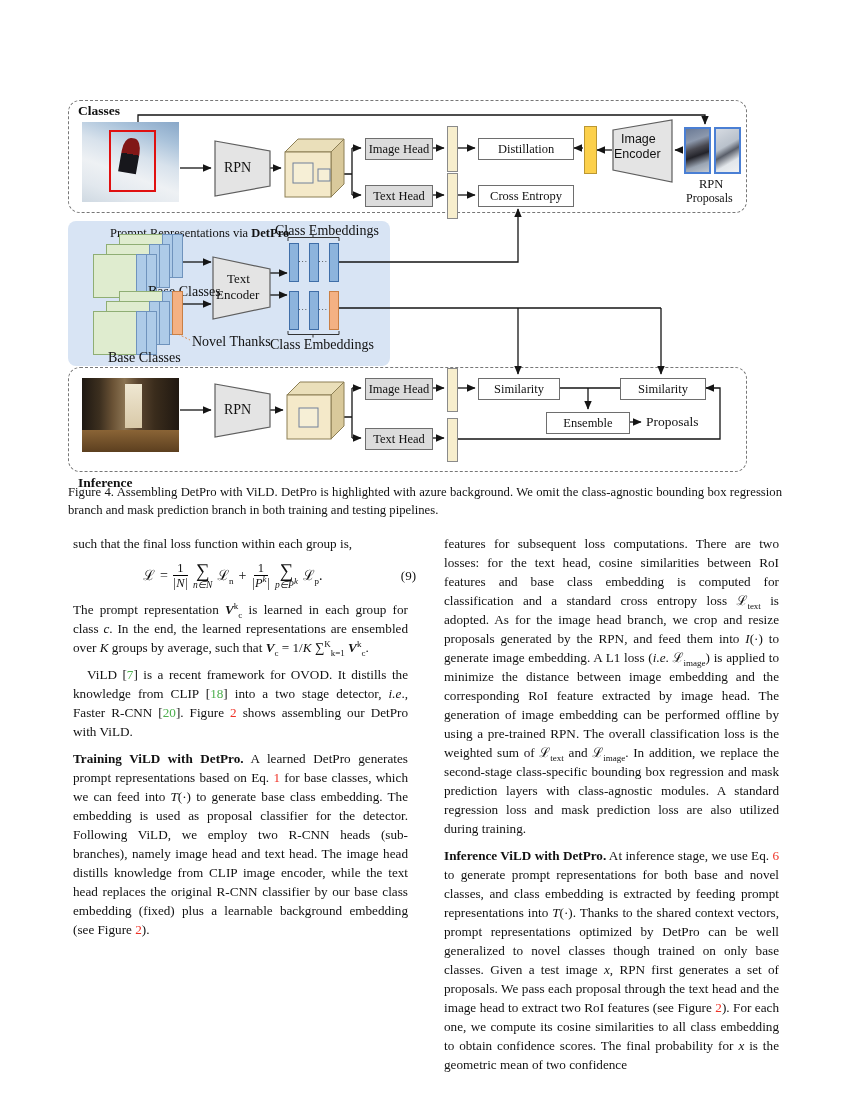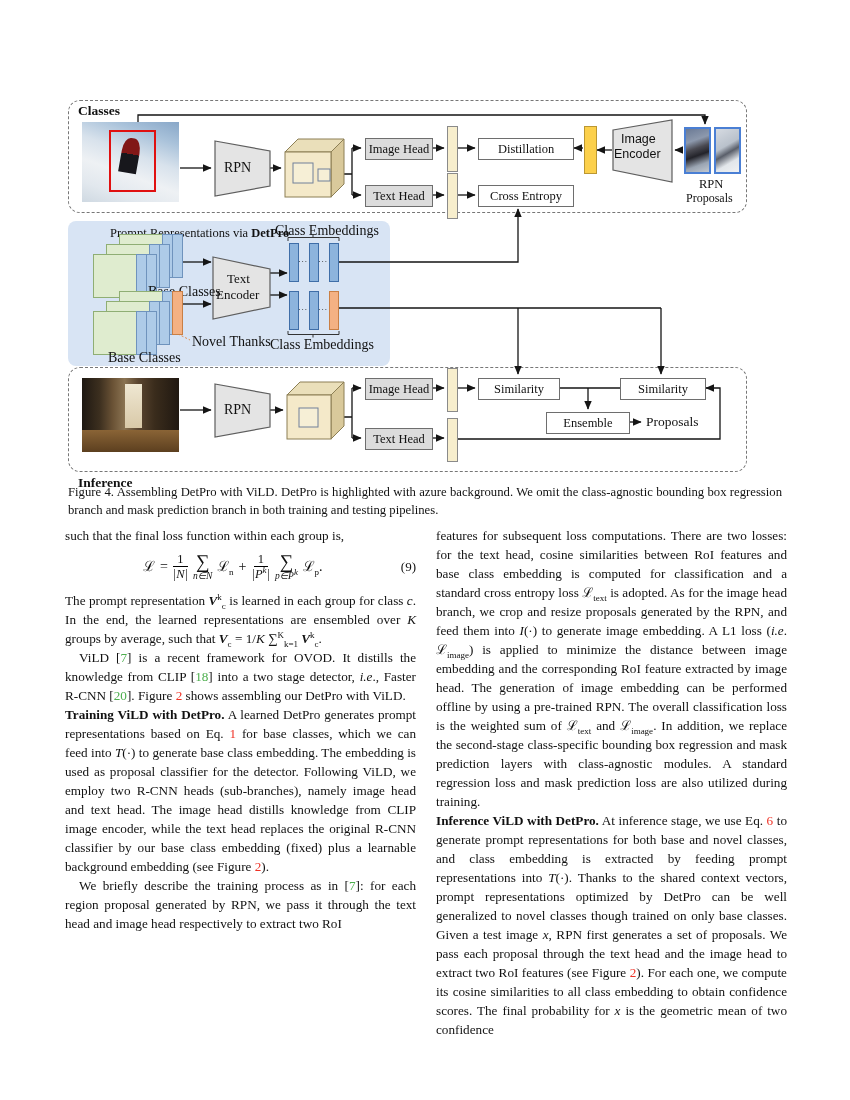--- a/index.html
+++ b/index.html
@@ -47,21 +47,21 @@
   .pcard{position:absolute;width:63px;height:42px;}
   .pg{position:absolute;left:0;top:0;width:42px;height:42px;background:#dfeccf;border:1px solid #8fae74;}
   .pb{position:absolute;top:0;width:9px;height:42px;background:#aecbe8;border:1px solid #6f93bd;}
   .pb.o{background:#f4b183;border-color:#c97f45;}
   
   .caption{position:absolute;left:68px;top:484px;width:714px;font-size:12.7px;
            line-height:1.38;text-align:justify;}
   
   .cols{position:absolute;left:65px;top:526px;width:722px;display:flex;gap:20px;}
   .col{width:351px;font-size:13.2px;line-height:1.44;text-align:justify;}
-  .col p{margin:0;}
+  .col p{margin:8px;}
   .col p.ind{text-indent:14px;}
   .col h3{font-size:14.6px;margin:11px 0 7px;text-align:left;}
   sub,sup{font-size:9px;line-height:0;}
   .seg-b{font-weight:bold;}
   .seg-i{font-style:italic;}
   .seg-bi{font-weight:bold;font-style:italic;}
   .seg-c{font-style:italic;}
   .seg-g{color:#4daf4e;}
   .seg-r{color:#ef3125;}
   
@@ -278,19 +278,18 @@
             <span class="sigma">∑</span>
             <span class="under"><span>p∈P</span><sup>k</sup></span>
           </span>
         <span><span>ℒ</span><sub>p</sub><span>.</span></span>
       </div>
       <div class="eq-number">(9)</div>
     </div>
     <p><span class="seg-p">The prompt representation </span><span class="seg-bi">V</span><sup>k</sup><sub>c</sub><span class="seg-p"> is learned in each group for class </span><span class="seg-i">c</span><span class="seg-p">. In the end, the learned representations are ensembled over </span><span class="seg-i">K</span><span class="seg-p"> groups by average, such that </span><span class="seg-bi">V</span><sub>c</sub><span class="seg-p"> = 1/</span><span class="seg-i">K</span><span class="seg-p"> ∑</span><sup>K</sup><sub>k=1</sub><span class="seg-p"> </span><span class="seg-bi">V</span><sup>k</sup><sub>c</sub><span class="seg-p">.</span></p>
     <p class="ind"><span class="seg-p">ViLD [</span><span class="seg-g">7</span><span class="seg-p">] is a recent framework for OVOD. It distills the knowledge from CLIP [</span><span class="seg-g">18</span><span class="seg-p">] into a two stage detector, </span><span class="seg-i">i.e</span><span class="seg-p">., Faster R-CNN [</span><span class="seg-g">20</span><span class="seg-p">]. Figure </span><span class="seg-r">2</span><span class="seg-p"> shows assembling our DetPro with ViLD.</span></p>
     <p><span class="seg-b">Training ViLD with DetPro.</span><span class="seg-p"> A learned DetPro generates prompt representations based on Eq. </span><span class="seg-r">1</span><span class="seg-p"> for base classes, which we can feed into </span><span class="seg-c">T</span><span class="seg-p">(·)</span><span class="seg-p"> to generate base class embedding. The embedding is used as proposal classifier for the detector. Following ViLD, we employ two R-CNN heads (sub-branches), namely image head and text head. The image head distills knowledge from CLIP image encoder, while the text head replaces the original R-CNN classifier by our base class embedding (fixed) plus a learnable background embedding (see Figure </span><span class="seg-r">2</span><span class="seg-p">).</span></p>
-    <p class="ind"><span class="seg-p">We briefly describe the training process as in [</span><span class="seg-g">7</span><span class="seg-p">]: for each region proposal generated by RPN, we pass it through the text head and image head respectively to extract two RoI</span></p>
   </div>
   <div class="col">
     <p><span class="seg-p">features for subsequent loss computations.  There are two losses: for the text head, cosine similarities between RoI features and base class embedding is computed for classification and a standard cross entropy loss </span><span class="seg-p">ℒ</span><sub>text</sub><span class="seg-p"> is adopted. As for the image head branch, we crop and resize proposals generated by the RPN, and feed them into </span><span class="seg-c">I</span><span class="seg-p">(·)</span><span class="seg-p"> to generate image embedding.  A L1 loss (</span><span class="seg-i">i.e</span><span class="seg-p">. </span><span class="seg-p">ℒ</span><sub>image</sub><span class="seg-p">) is applied to minimize the distance between image embedding and the corresponding RoI feature extracted by image head.  The generation of image embedding can be performed offline by using a pre-trained RPN. The overall classification loss is the weighted sum of </span><span class="seg-p">ℒ</span><sub>text</sub><span class="seg-p"> and </span><span class="seg-p">ℒ</span><sub>image</sub><span class="seg-p">. In addition, we replace the second-stage class-specific bounding box regression and mask prediction layers with class-agnostic modules.  A standard regression loss and mask prediction loss are also utilized during training.</span></p>
     <p><span class="seg-b">Inference ViLD with DetPro.</span><span class="seg-p"> At inference stage, we use Eq. </span><span class="seg-r">6</span><span class="seg-p"> to generate prompt representations for both base and novel classes, and class embedding is extracted by feeding prompt representations into </span><span class="seg-c">T</span><span class="seg-p">(·)</span><span class="seg-p">. Thanks to the shared context vectors, prompt representations optimized by DetPro can be well generalized to novel classes though trained on only base classes. Given a test image </span><span class="seg-i">x</span><span class="seg-p">, RPN first generates a set of proposals.  We pass each proposal through the text head and the image head to extract two RoI features (see Figure </span><span class="seg-r">2</span><span class="seg-p">). For each one, we compute its cosine similarities to all class embedding to obtain confidence scores. The final probability for </span><span class="seg-i">x</span><span class="seg-p"> is the geometric mean of two confidence</span></p>
   </div>
 </div>
 
 </body></html>

